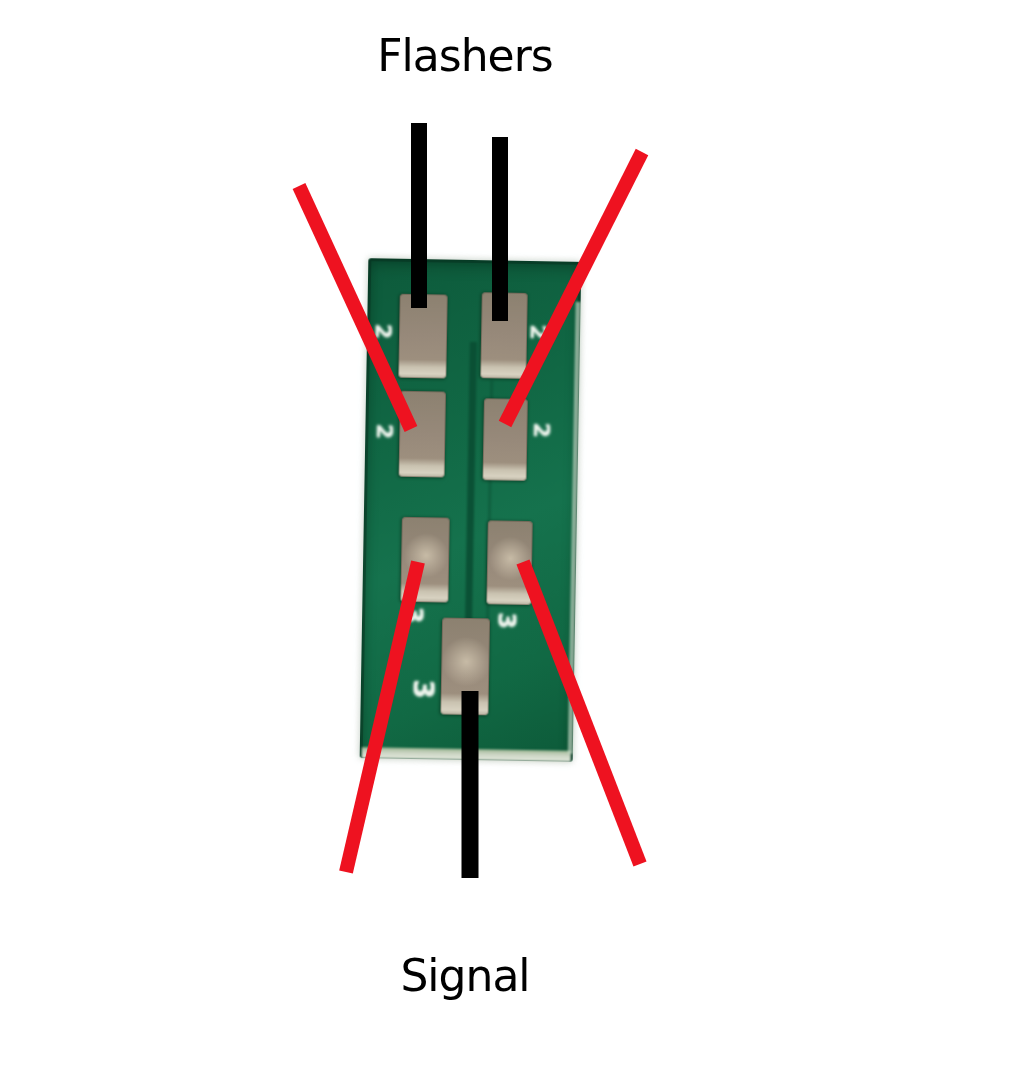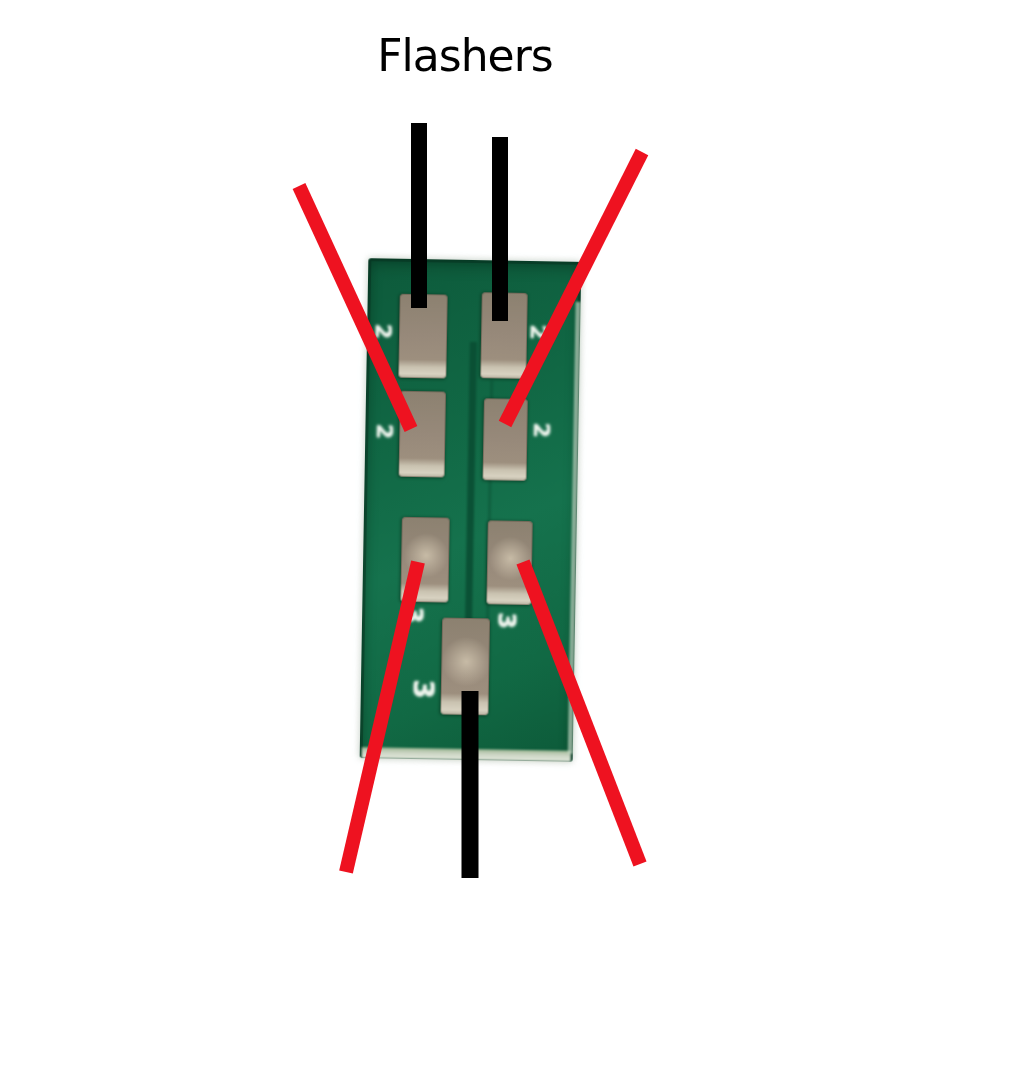--- a/index.html
+++ b/index.html
@@ -110,15 +110,16 @@
       <line x1="470" y1="691" x2="470" y2="878" stroke="#000000" stroke-width="17" stroke-linecap="butt"></line>
       <line x1="299" y1="186" x2="411" y2="429" stroke="#ee1220" stroke-width="14" stroke-linecap="butt"></line>
       <line x1="642" y1="152" x2="505" y2="424" stroke="#ee1220" stroke-width="14" stroke-linecap="butt"></line>
       <line x1="418" y1="562" x2="346" y2="872" stroke="#ee1220" stroke-width="14" stroke-linecap="butt"></line>
       <line x1="523" y1="562" x2="640" y2="864" stroke="#ee1220" stroke-width="14" stroke-linecap="butt"></line>
     </svg>
 
   <div class="label label-top">Flashers</div>
 
   <div class="label label-bottom">
+    <div>Signal</div>
   </div>
 
 </div>
 
 </body></html>

